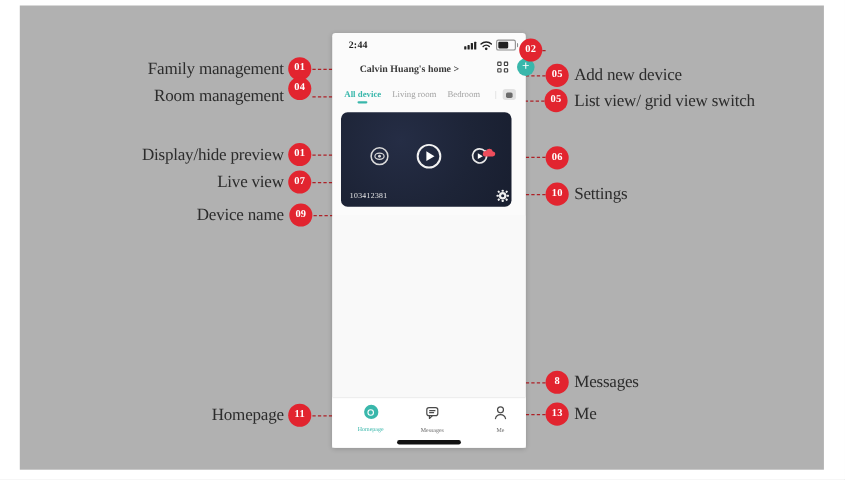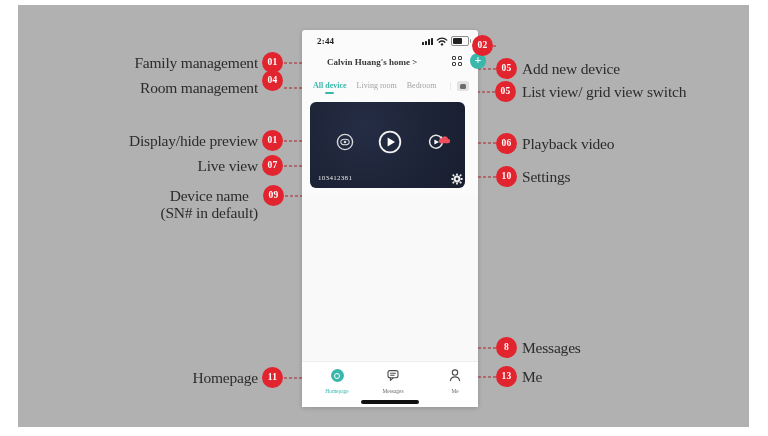--- a/index.html
+++ b/index.html
@@ -210,38 +210,36 @@
       <span class="homebar"></span>
     </div>
   </div>
 
   <div class="ann left" style="top:53px;">Family management</div>
   <div class="ann left" style="top:78px;">Room management</div>
   <div class="ann left" style="top:131px;">Display/hide preview</div>
   <div class="ann left" style="top:156px;">Live view</div>
   <div class="ann left" style="top:187px;line-height:17px;">
     <span>Device name</span>
-    <span class="sub">(SN# in default)</span>
   </div>
   <div class="ann left" style="top:368px;">Homepage</div>
 
   <span class="badge" style="left:262px;top:52px;">01</span>
   <span class="badge" style="left:262px;top:70px;">04</span>
   <span class="badge" style="left:262px;top:130px;">01</span>
   <span class="badge" style="left:262px;top:155px;">07</span>
   <span class="badge" style="left:263px;top:185px;">09</span>
   <span class="badge" style="left:262px;top:367px;">11</span>
 
   <span class="badge" style="left:472px;top:35px;">02</span>
   <span class="badge" style="left:496px;top:58px;">05</span>
   <span class="badge" style="left:495px;top:81px;">05</span>
   <span class="badge" style="left:496px;top:133px;">06</span>
   <span class="badge" style="left:496px;top:166px;">10</span>
   <span class="badge" style="left:496px;top:337px;">8</span>
   <span class="badge" style="left:496px;top:366px;">13</span>
 
   <div class="ann right" style="top:59px;">Add new device</div>
   <div class="ann right" style="top:82px;">List view/ grid view switch</div>
-  <div class="ann right" style="top:134px;">Playback video</div>
   <div class="ann right" style="top:167px;">Settings</div>
   <div class="ann right" style="top:338px;">Messages</div>
   <div class="ann right" style="top:367px;">Me</div>
 </div>
 
 </body></html>

